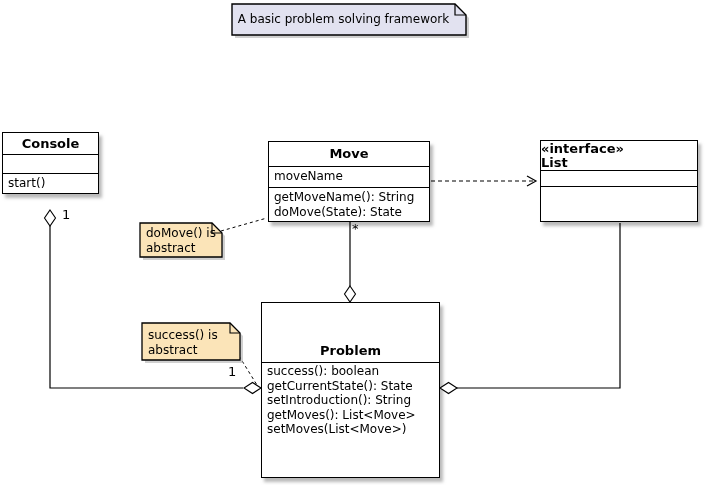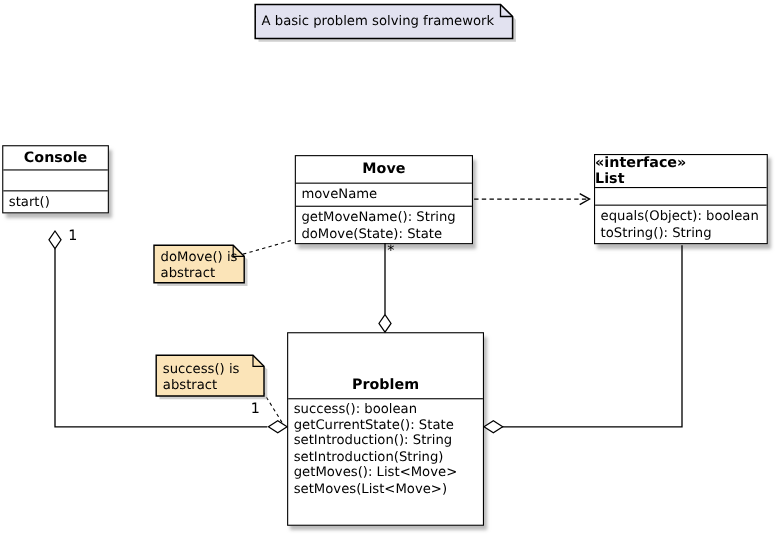--- a/index.html
+++ b/index.html
@@ -57,33 +57,28 @@
   </div>
 
   <div class="uml-class" style="left:540px; top:140px; width:158px; height:82px;">
     <div class="cls-header" style="height:30px; ">
       <span class="stereo-block">
         <span style="display:block;">«interface»</span>
         <span style="display:block;">List</span>
       </span>
     </div>
     <div class="cls-attrs" style="height:16px;"></div>
-    <div class="cls-methods">
-      <div class="row">equals(Object): boolean</div>
-      <div class="row">toString(): String</div>
-    </div>
   </div>
 
   <div class="uml-class" style="left:261px; top:302px; width:179px; height:176px;">
     <div class="cls-header" style="height:24px;margin-top:36px;">Problem</div>
     <div class="cls-methods" style="padding-top:1px;">
       <div class="row">success(): boolean</div>
       <div class="row">getCurrentState(): State</div>
       <div class="row">setIntroduction(): String</div>
-      <div class="row">setIntroduction(String)</div>
       <div class="row">getMoves(): List&lt;Move&gt;</div>
       <div class="row">setMoves(List&lt;Move&gt;)</div>
     </div>
   </div>
 
   <svg class="svg-layer" width="705" height="485" viewBox="0 0 705 485">
 
     <path d="M50,226 L50,388 L243,388" fill="none" stroke="#000" stroke-width="1.2"></path>
     <polygon points="50,210 55.5,218 50,226 44.5,218" fill="#fff" stroke="#000" stroke-width="1.1"></polygon>
     <polygon points="261,388 252.5,382.5 244,388 252.5,393.5" fill="#fff" stroke="#000" stroke-width="1.1"></polygon>

